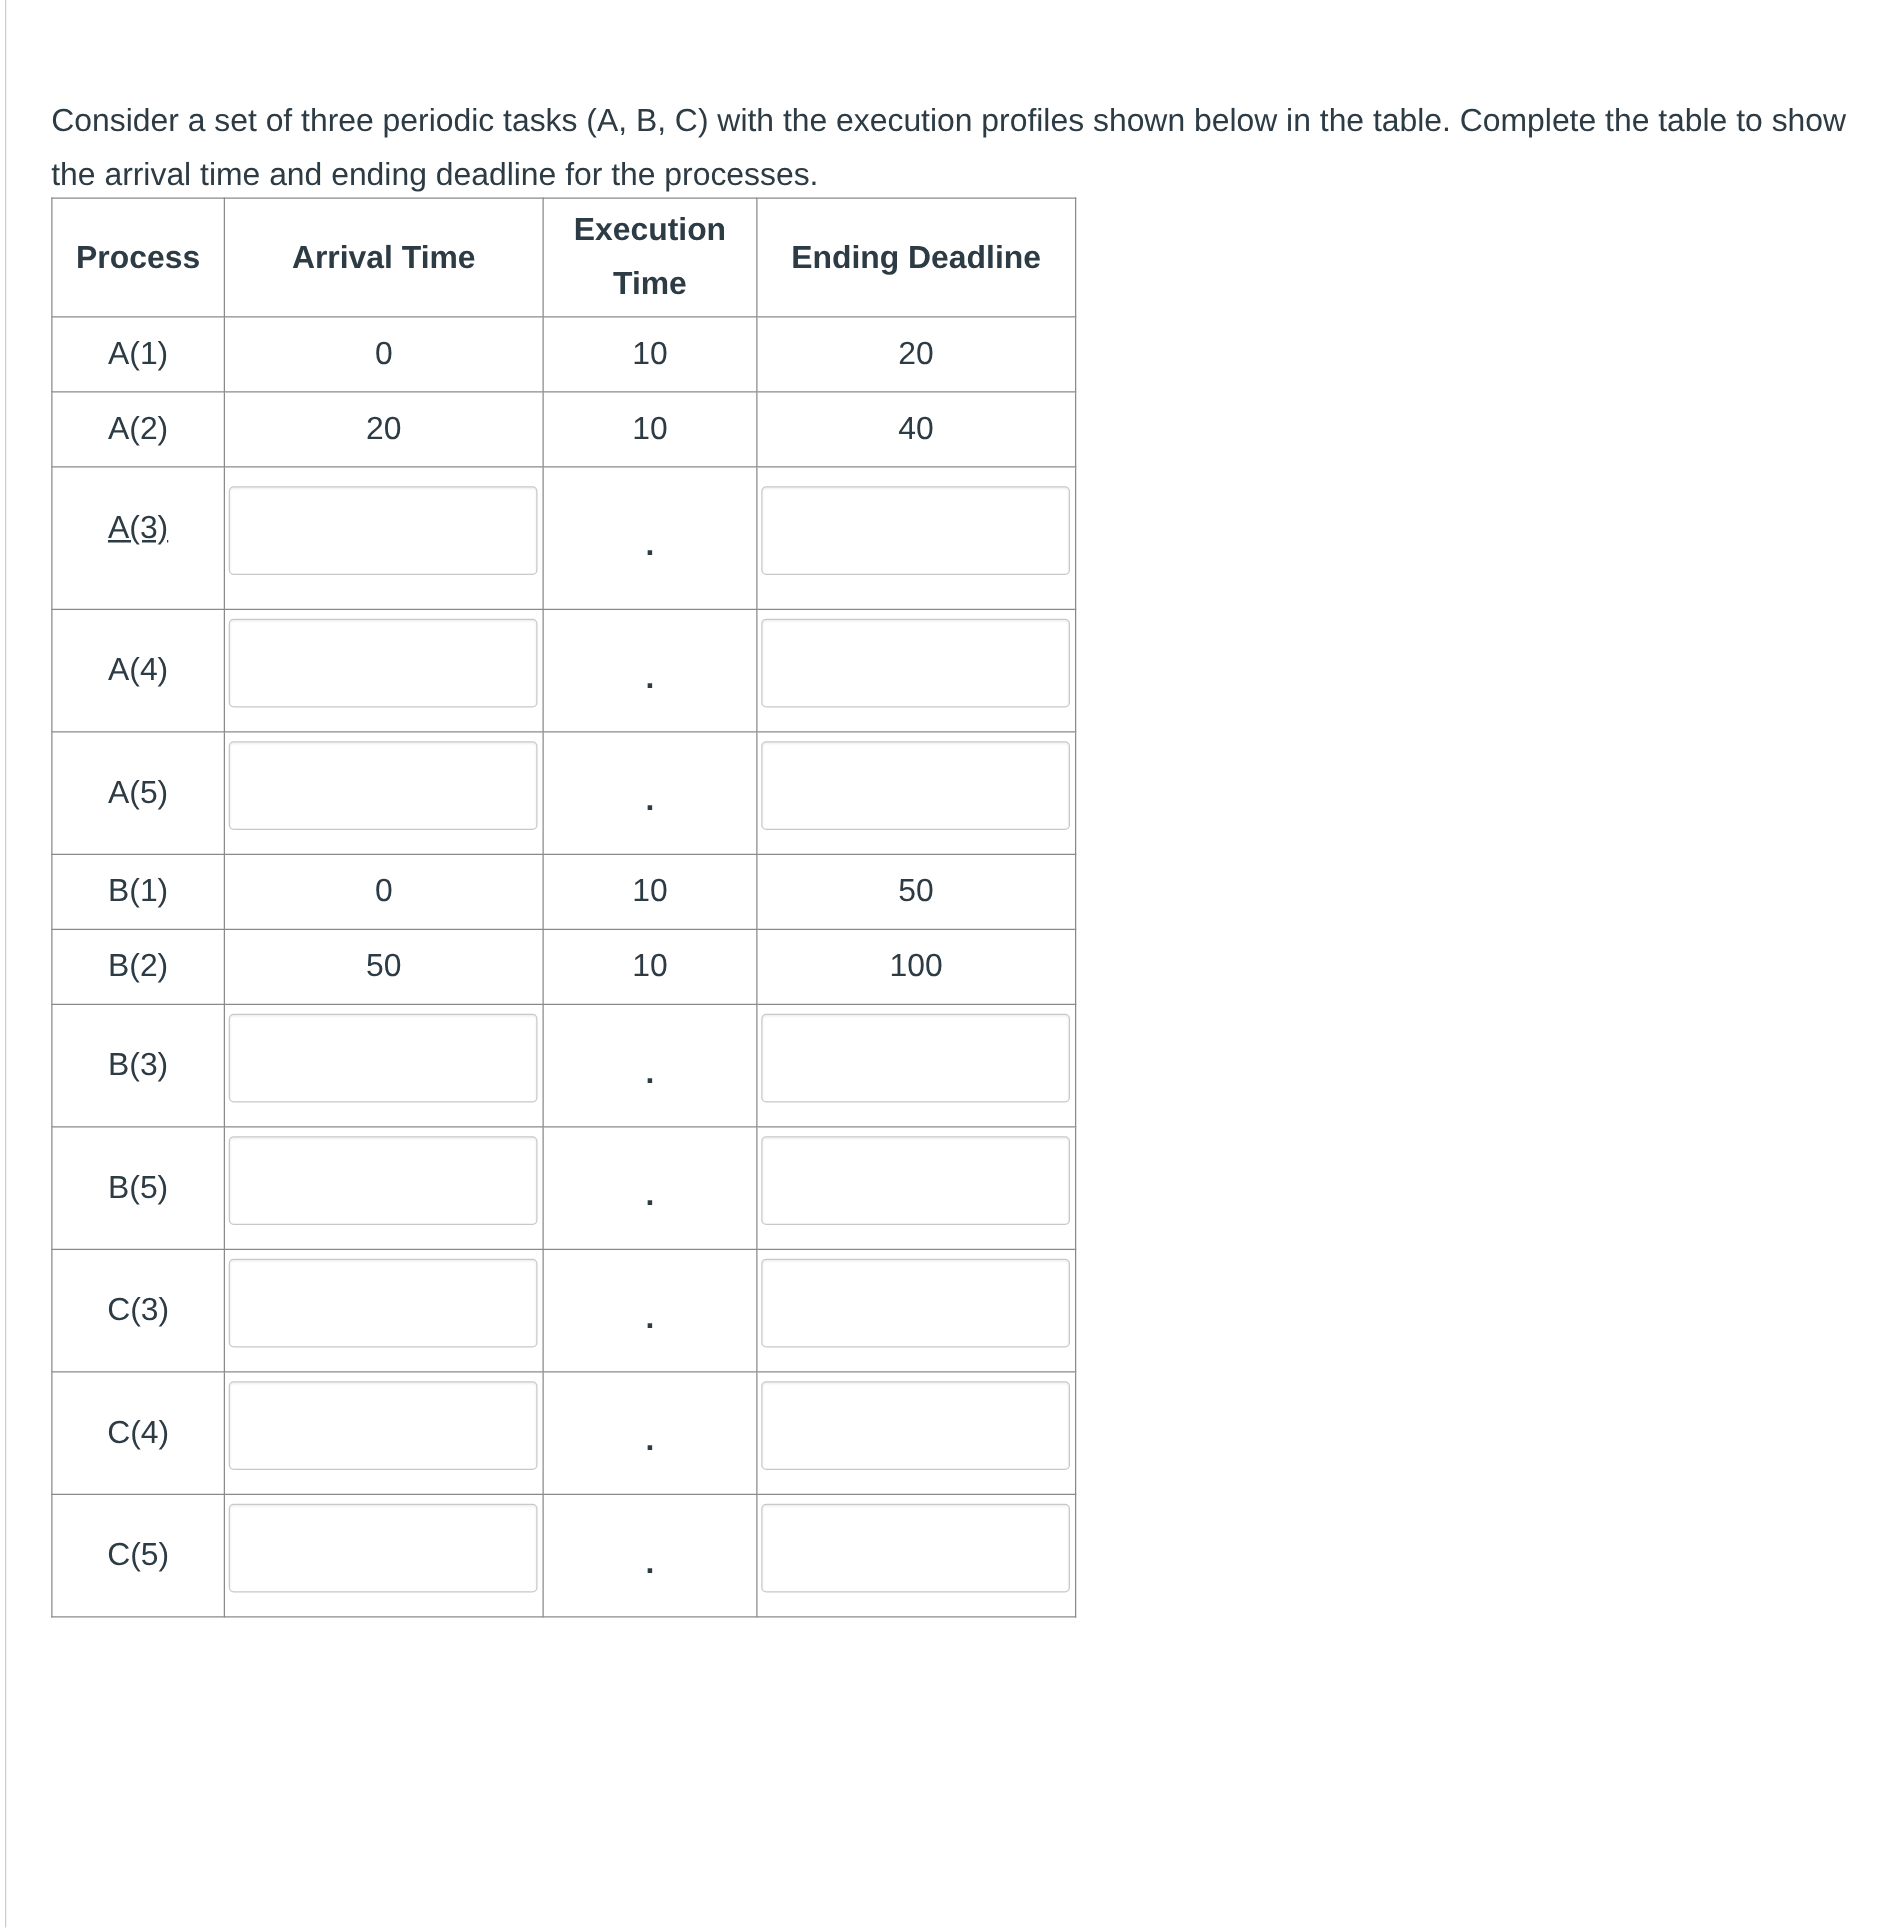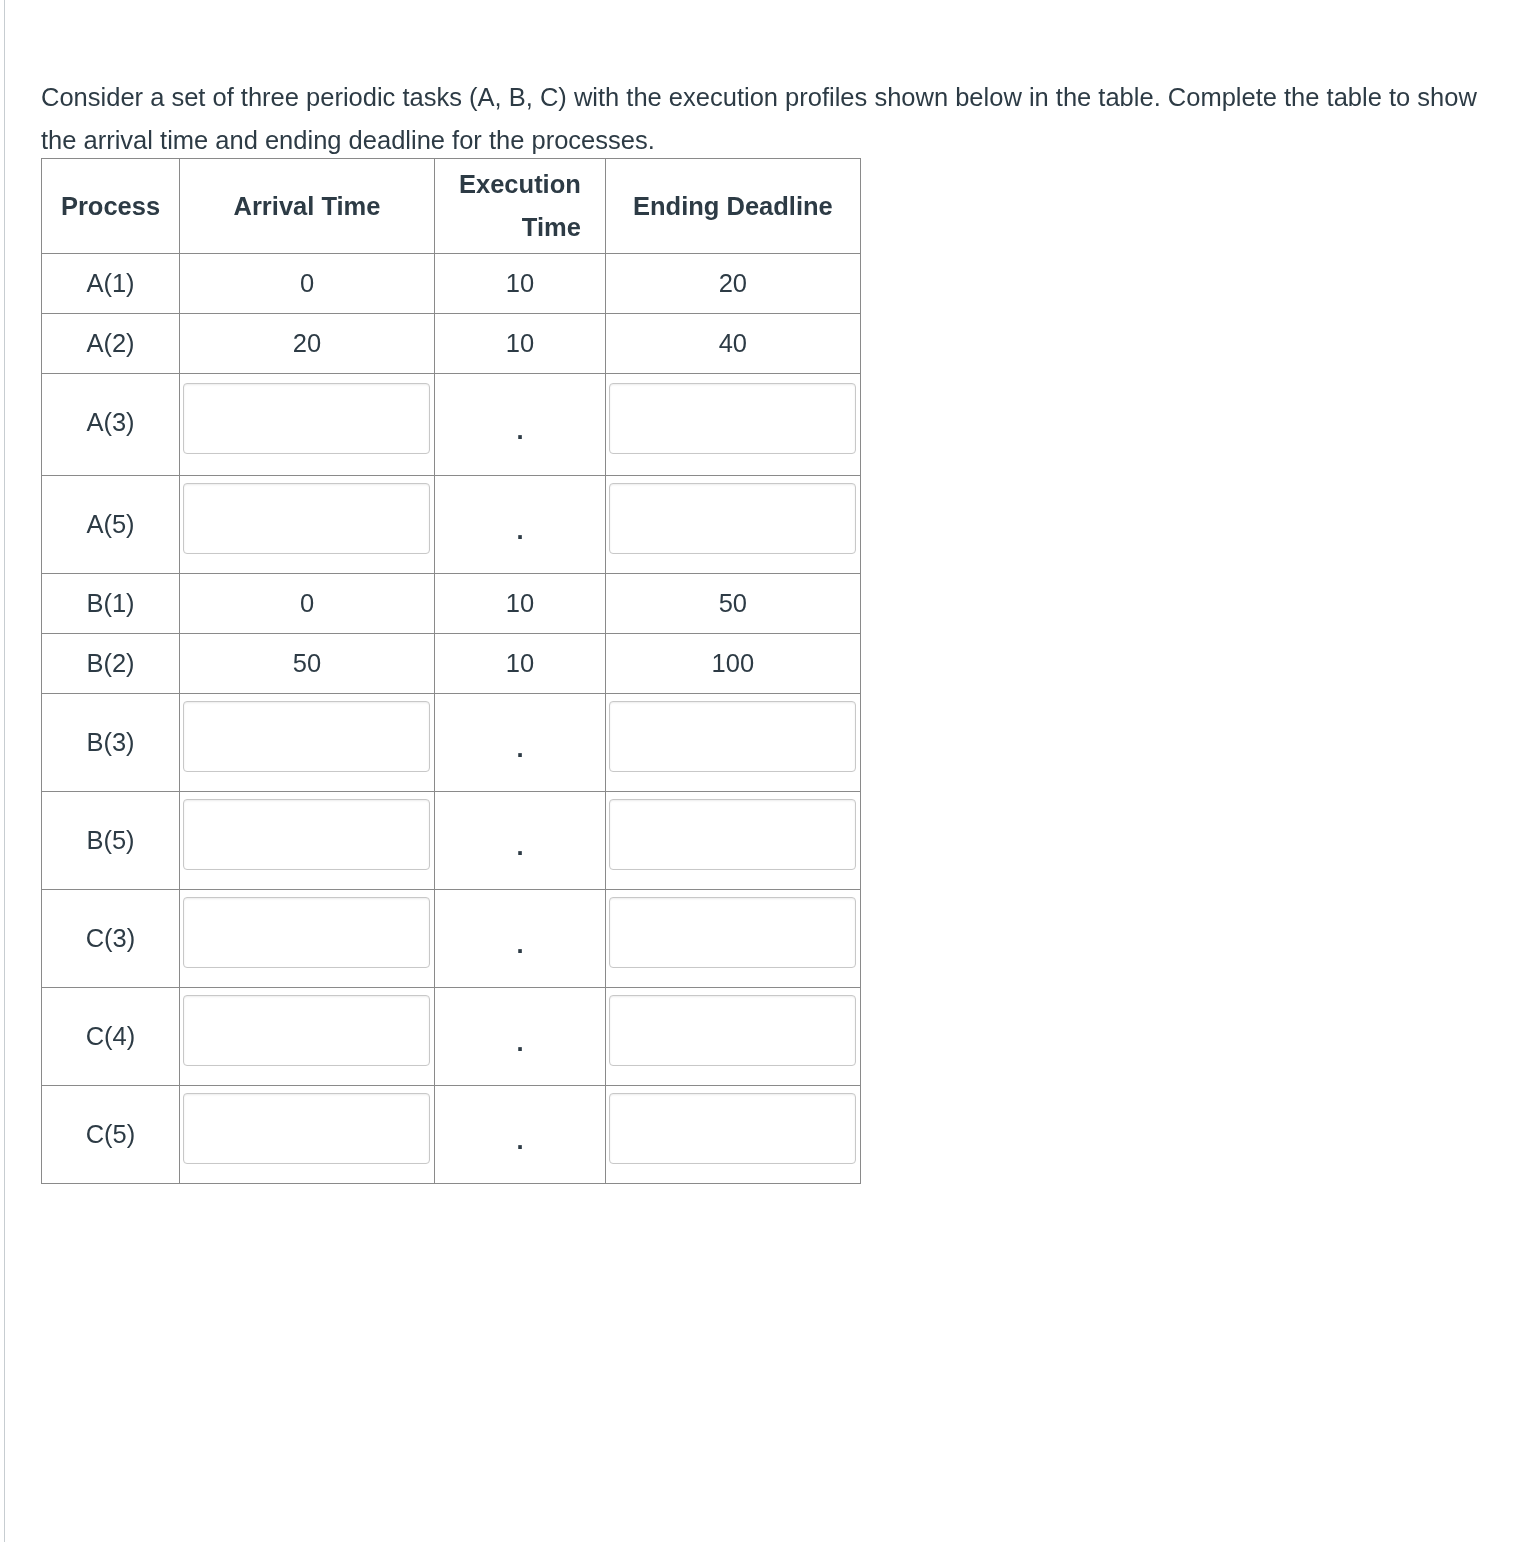--- a/index.html
+++ b/index.html
@@ -55,39 +55,49 @@
   <colgroup>
     <col class="c-proc">
       <col class="c-arr">
       <col class="c-exec">
       <col class="c-dead">
   </colgroup>
   <thead>
     <tr>
       <th>Process</th>
       <th>Arrival Time</th>
-      <th style="padding:0 24px;text-align:right;"><span>Execution Time</span></th>
+      <th style="padding:0 24px;"><span>Execution Time</span></th>
       <th>Ending Deadline</th>
     </tr>
   </thead>
   <tbody id="rows">
       <tr class="given">
         <td>A(1)</td>
         <td>0</td>
         <td>10</td>
         <td>20</td>
       </tr>
       <tr class="given">
         <td>A(2)</td>
         <td>20</td>
         <td>10</td>
         <td>40</td>
       </tr>
       <tr class="entry">
-        <td style="padding-bottom: 4px;">A(3)</td>
+        <td style="padding-bottom: 16px; text-decoration: underline;">A(3)</td>
+        <td style="text-align: left;">
+          <input type="text" class="answer-box" value="" style="">
+        </td>
+        <td class="dot-cell"><span>.</span></td>
+        <td style="text-align: left;">
+          <input type="text" class="answer-box" value="" style="">
+        </td>
+      </tr>
+      <tr class="entry">
+        <td style="padding-bottom: 0px;">A(4)</td>
         <td style="text-align: left;">
           <input type="text" class="answer-box" value="" style="">
         </td>
         <td class="dot-cell"><span>.</span></td>
         <td style="text-align: left;">
           <input type="text" class="answer-box" value="" style="">
         </td>
       </tr>
       <tr class="entry">
         <td style="padding-bottom: 0px;">A(5)</td>

